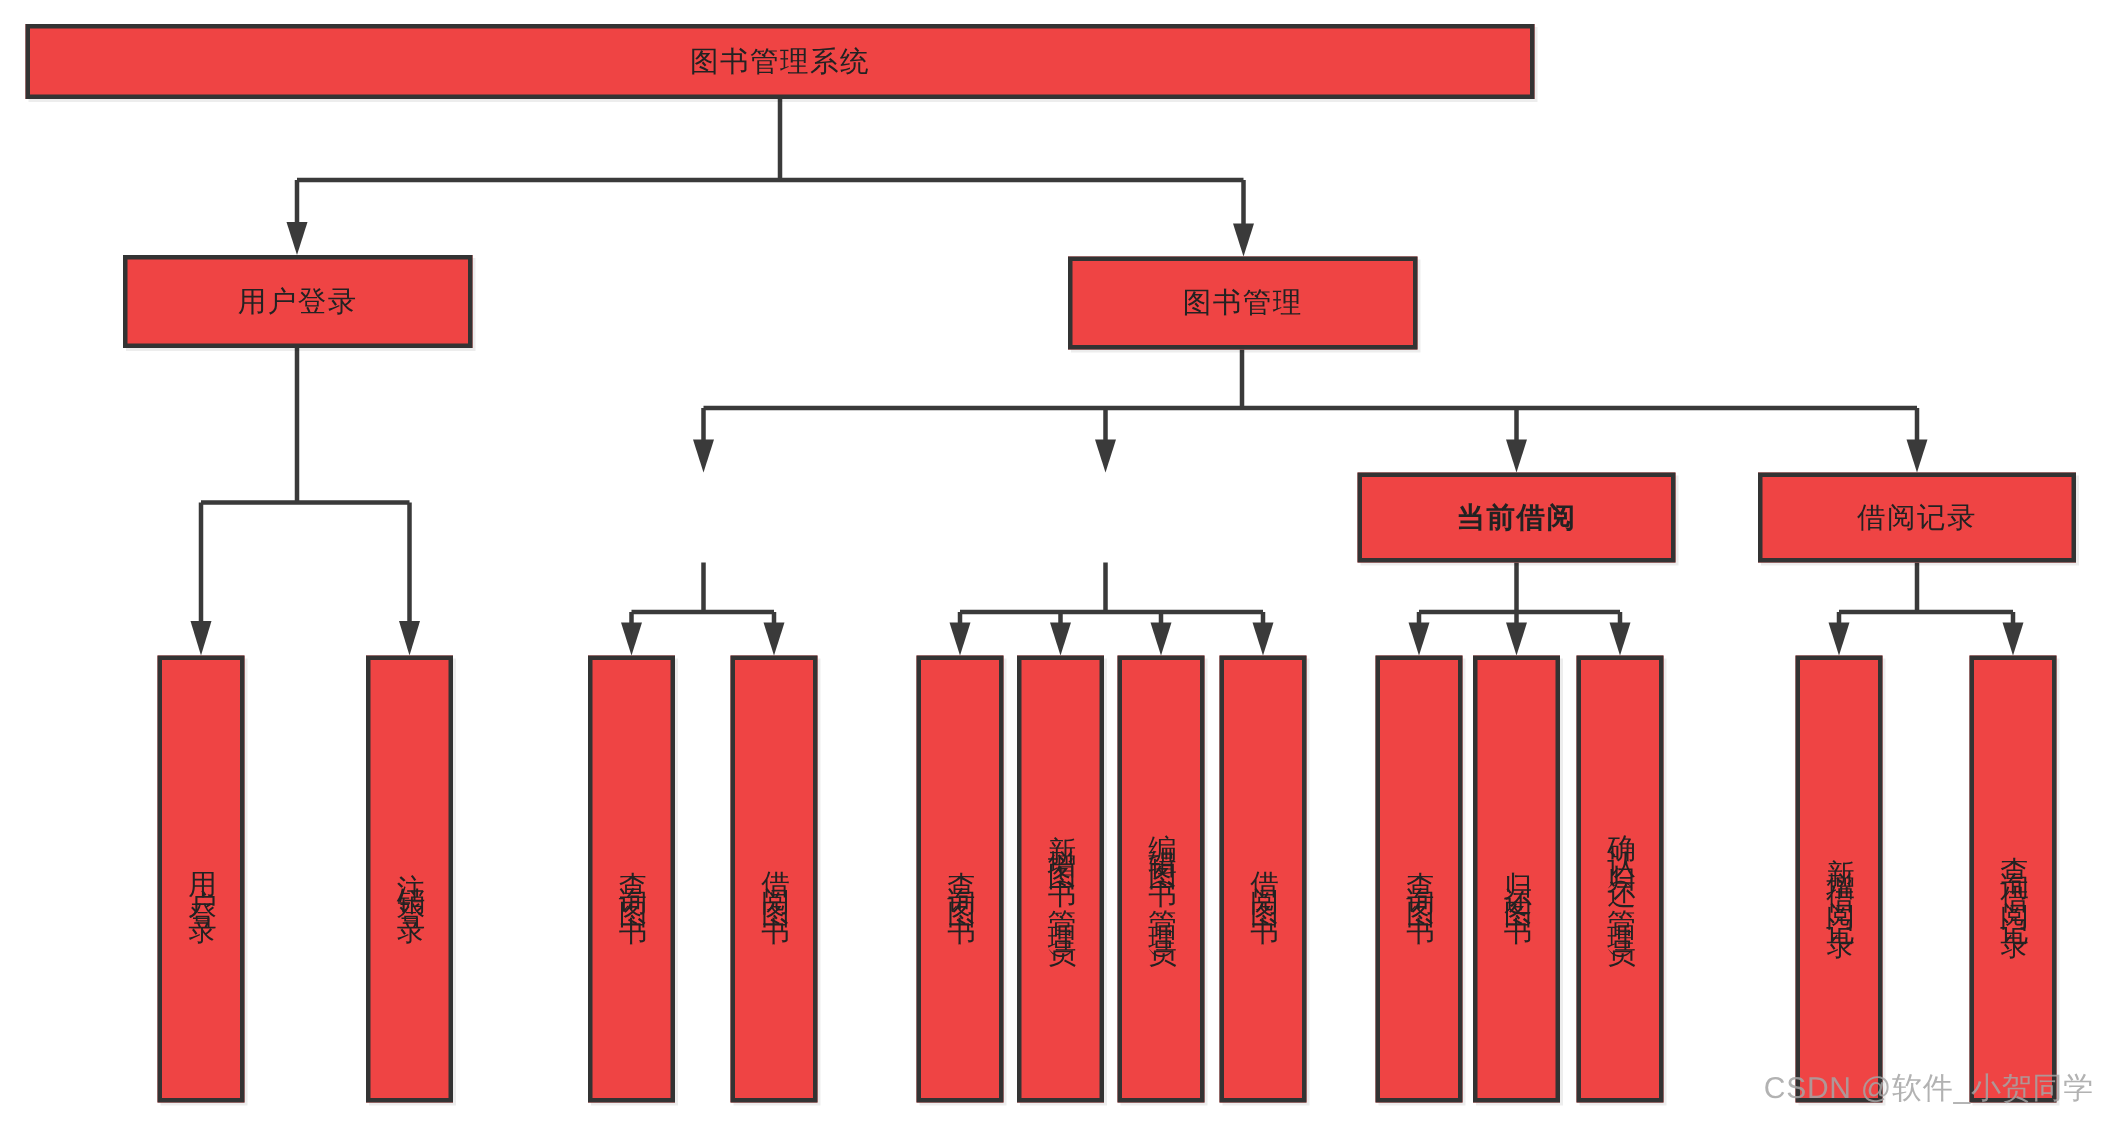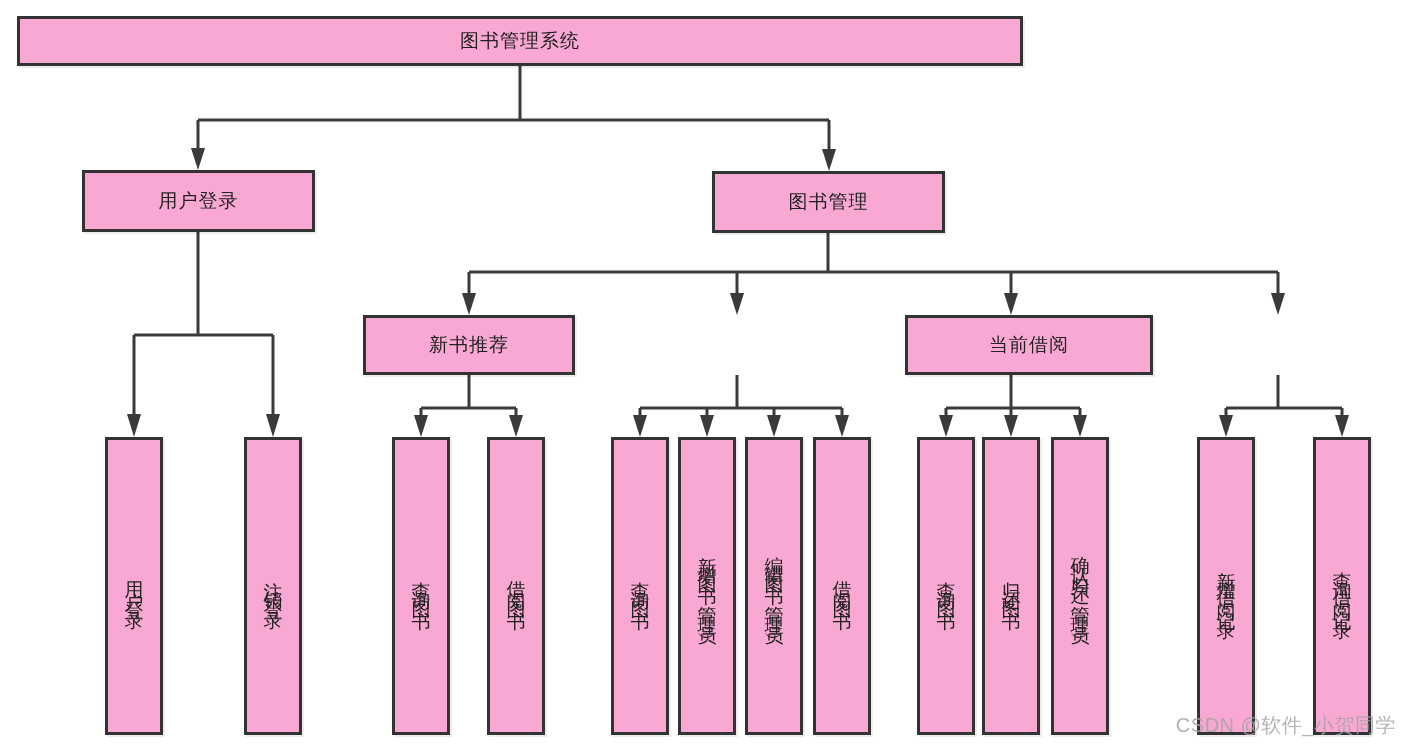--- a/index.html
+++ b/index.html
@@ -13,21 +13,21 @@
   }
   .connectors {
     position: absolute;
     left: 0; top: 0;
     width: 1405px; height: 747px;
   }
   .box {
     position: absolute;
     box-sizing: border-box;
     border: 3px solid #333333;
-    background: #f9a8d4;
+    background: #ef4444;
     display: flex;
     align-items: center;
     justify-content: center;
     color: #222222;
     font-size: 19px;
     letter-spacing: 1px;
     box-shadow: 2px 2px 0 rgba(0,0,0,0.07);
   }
   .leaf .vtext {
     writing-mode: vertical-lr;
@@ -91,22 +91,22 @@
       <polygon points="1219,415 1233,415 1226,437"></polygon>
       <polygon points="1335,415 1349,415 1342,437"></polygon>
     </g>
   </svg>
 
   <div class="box" style="left:17px; top:16px; width:1006px; height:50px;">图书管理系统</div>
 
   <div class="box" style="left:82px; top:170px; width:233px; height:62px;">用户登录</div>
   <div class="box" style="left:712px; top:171px; width:233px; height:62px;">图书管理</div>
 
-  <div class="box" style="left:363px; top:315px; width:212px; height:60px;">新书推荐</div>
-  <div class="box" style="left:905px; top:315px; width:248px; height:60px;">当前借阅</div>
+  <div class="box" style="left:905px; top:315px; width:212px; height:60px;font-weight:bold;">当前借阅</div>
+  <div class="box" style="left:1172px; top:315px; width:212px; height:60px;">借阅记录</div>
 
   <div class="box leaf" style="left:105px; top:437px; width:58px; height:298px;">
     <span class="vtext">用户登录</span>
   </div>
   <div class="box leaf" style="left:244px; top:437px; width:58px; height:298px;">
     <span class="vtext">注销登录</span>
   </div>
 
   <div class="box leaf" style="left:392px; top:437px; width:58px; height:298px;">
     <span class="vtext">查询图书</span>

